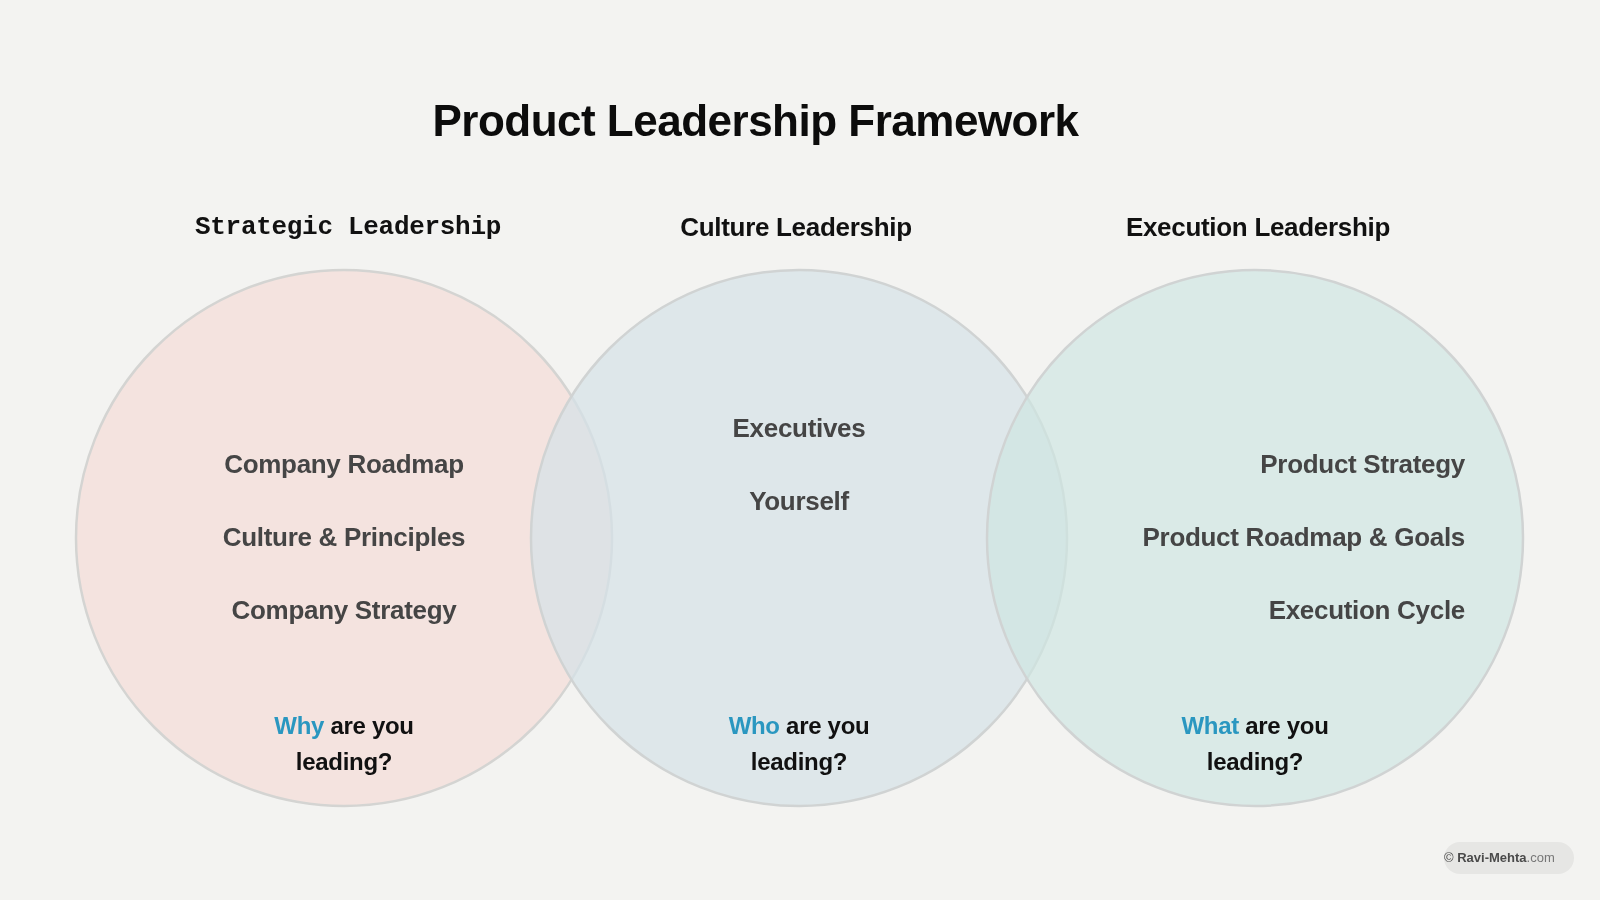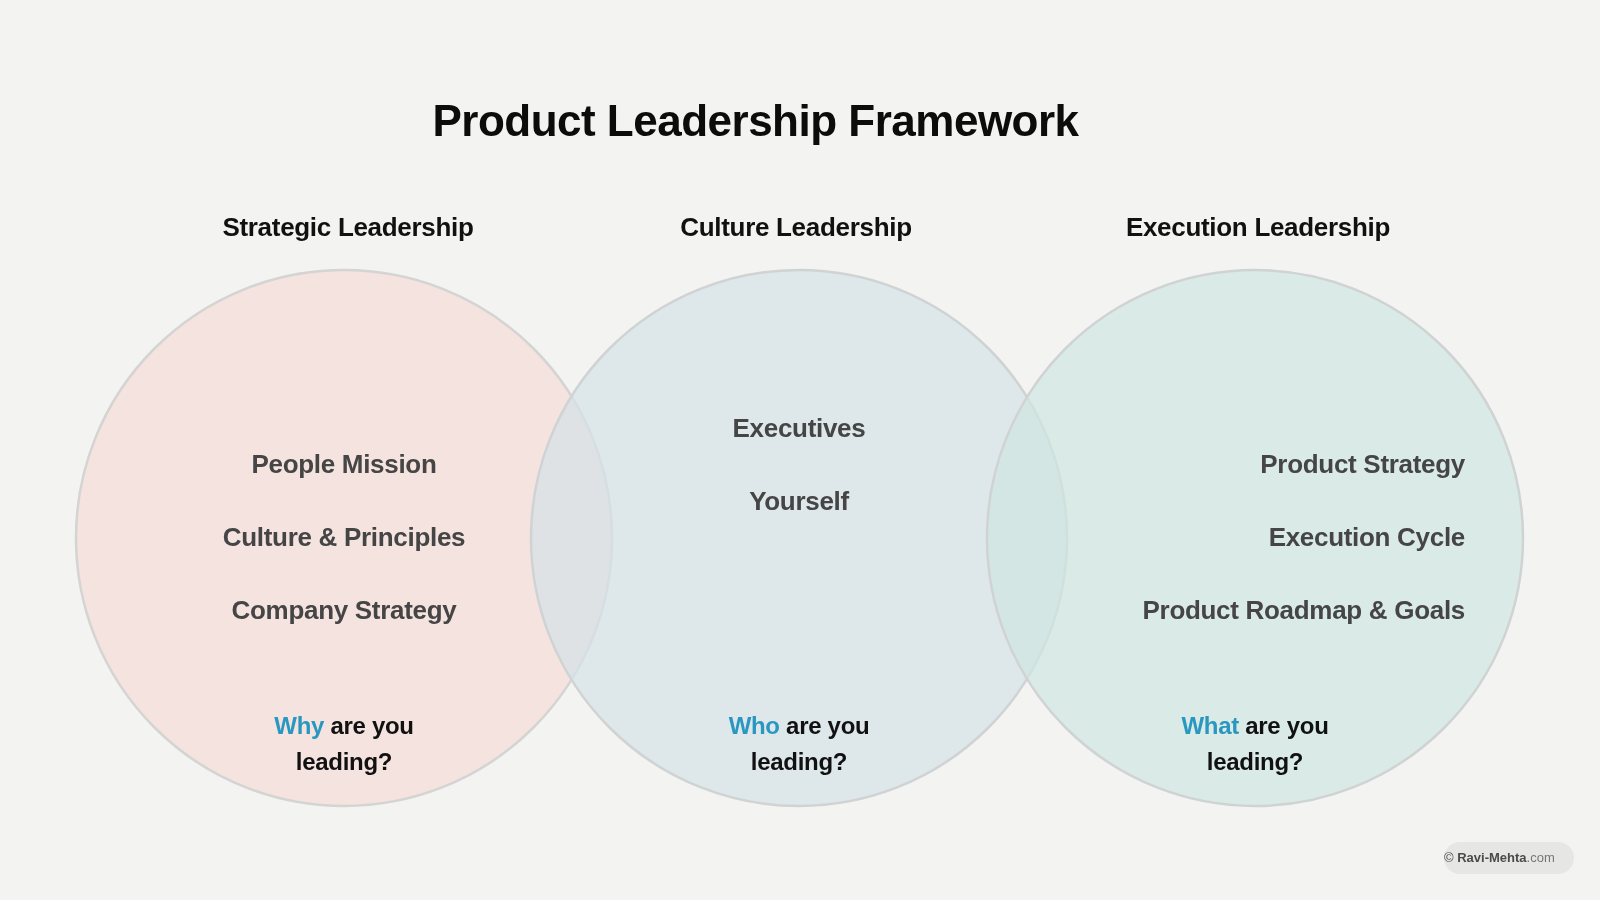--- a/index.html
+++ b/index.html
@@ -38,45 +38,45 @@
     font-size: 13px; line-height: 32px; text-align: left;
   }
   .credit b { font-weight: 700; }
   .credit .dom { color: #777; }
 </style>
 </head>
 <body>
 
 <div class="title">Product Leadership Framework</div>
 
-<div class="col-header" style="left:348px;">Strategic Leadership</div>
+<div class="col-header" style="left:348px;font-family:Liberation Mono, monospace;">Strategic Leadership</div>
 <div class="col-header" style="left:796px;">Culture Leadership</div>
 <div class="col-header" style="left:1258px;">Execution Leadership</div>
 
 <svg class="venn" width="1600" height="900">
   <circle cx="344" cy="538" r="268" fill="#f3e2dd" fill-opacity="0.95" stroke="#d4d4d2" stroke-width="2.5"></circle>
   <circle cx="799" cy="538" r="268" fill="#d6e2e8" fill-opacity="0.72" stroke="#d0d3d3" stroke-width="2.5"></circle>
   <circle cx="1255" cy="538" r="268" fill="#cfe6e1" fill-opacity="0.68" stroke="#d0d3d3" stroke-width="2.5"></circle>
 </svg>
 
 <div class="items" style="left:344px; top:446px;">
-  <div>People Mission</div>
+  <div>Company Roadmap</div>
   <div>Culture &amp; Principles</div>
   <div>Company Strategy</div>
 </div>
 
 <div class="items" style="left:799px; top:410px;">
   <div>Executives</div>
   <div>Yourself</div>
 </div>
 
 <div class="items" style="left:1255px; top:446px;text-align:right;">
   <div>Product Strategy</div>
+  <div>Product Roadmap &amp; Goals</div>
   <div>Execution Cycle</div>
-  <div>Product Roadmap &amp; Goals</div>
 </div>
 
 <div class="question" style="left:344px;">
   <span class="accent">Why</span><span> are you</span><br>
   <span>leading?</span>
 </div>
 <div class="question" style="left:799px;">
   <span class="accent">Who</span><span> are you</span><br>
   <span>leading?</span>
 </div>

